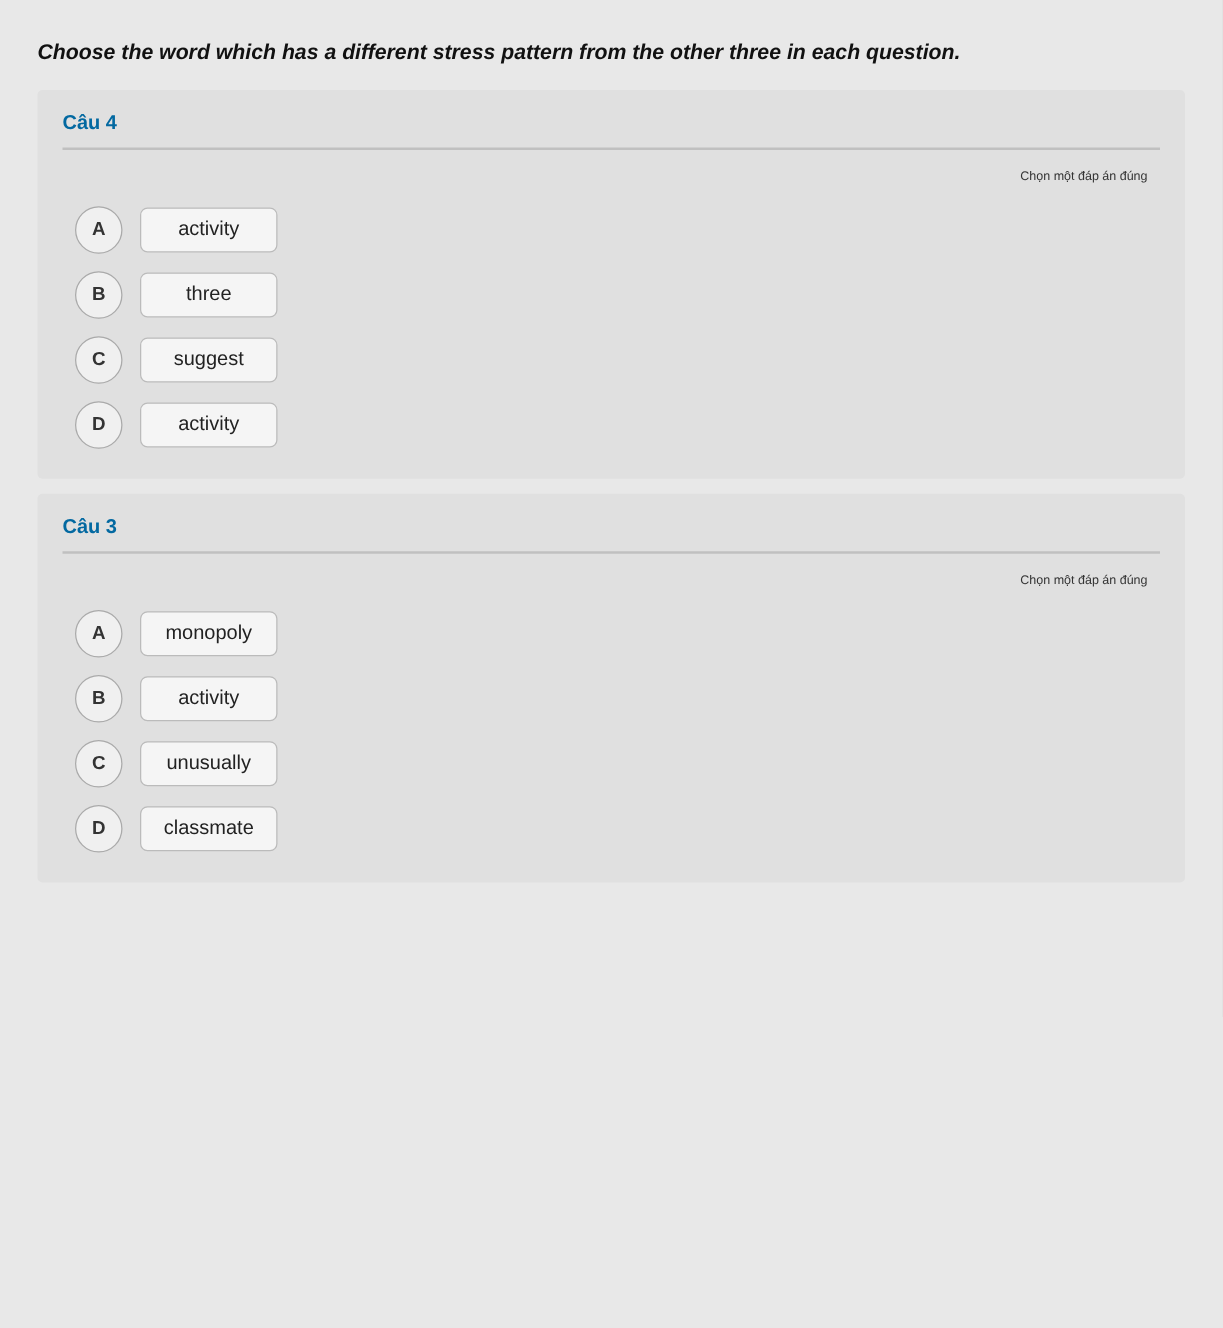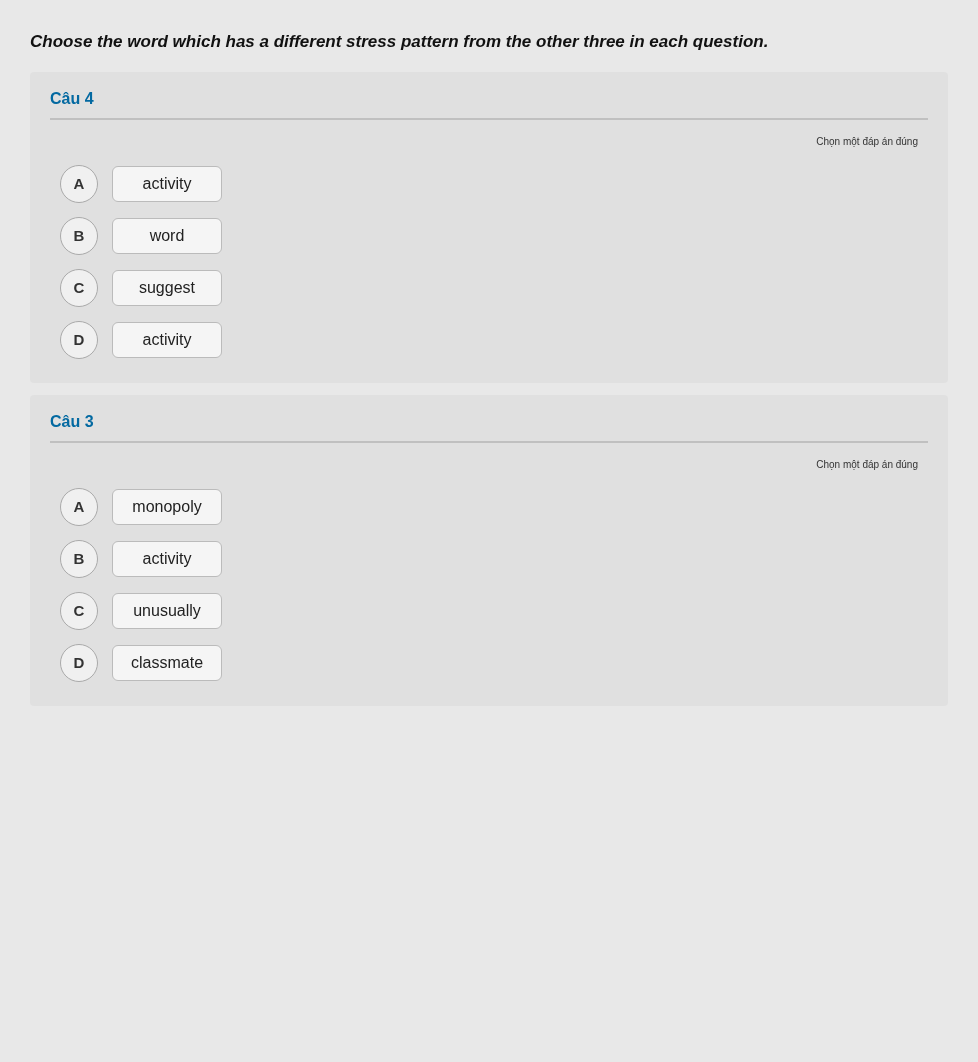--- a/index.html
+++ b/index.html
@@ -111,21 +111,21 @@
         <div class="question-label">Câu 4</div>
         <div class="divider"></div>
         <div class="hint-text">Chọn một đáp án đúng</div>
         <div class="options-list">
           <div class="option-row">
             <div class="option-circle">A</div>
             <div class="option-box">activity</div>
           </div>
           <div class="option-row">
             <div class="option-circle">B</div>
-            <div class="option-box">word</div>
+            <div class="option-box">three</div>
           </div>
           <div class="option-row">
             <div class="option-circle">C</div>
             <div class="option-box">suggest</div>
           </div>
           <div class="option-row">
             <div class="option-circle">D</div>
             <div class="option-box">activity</div>
           </div>
         </div>

